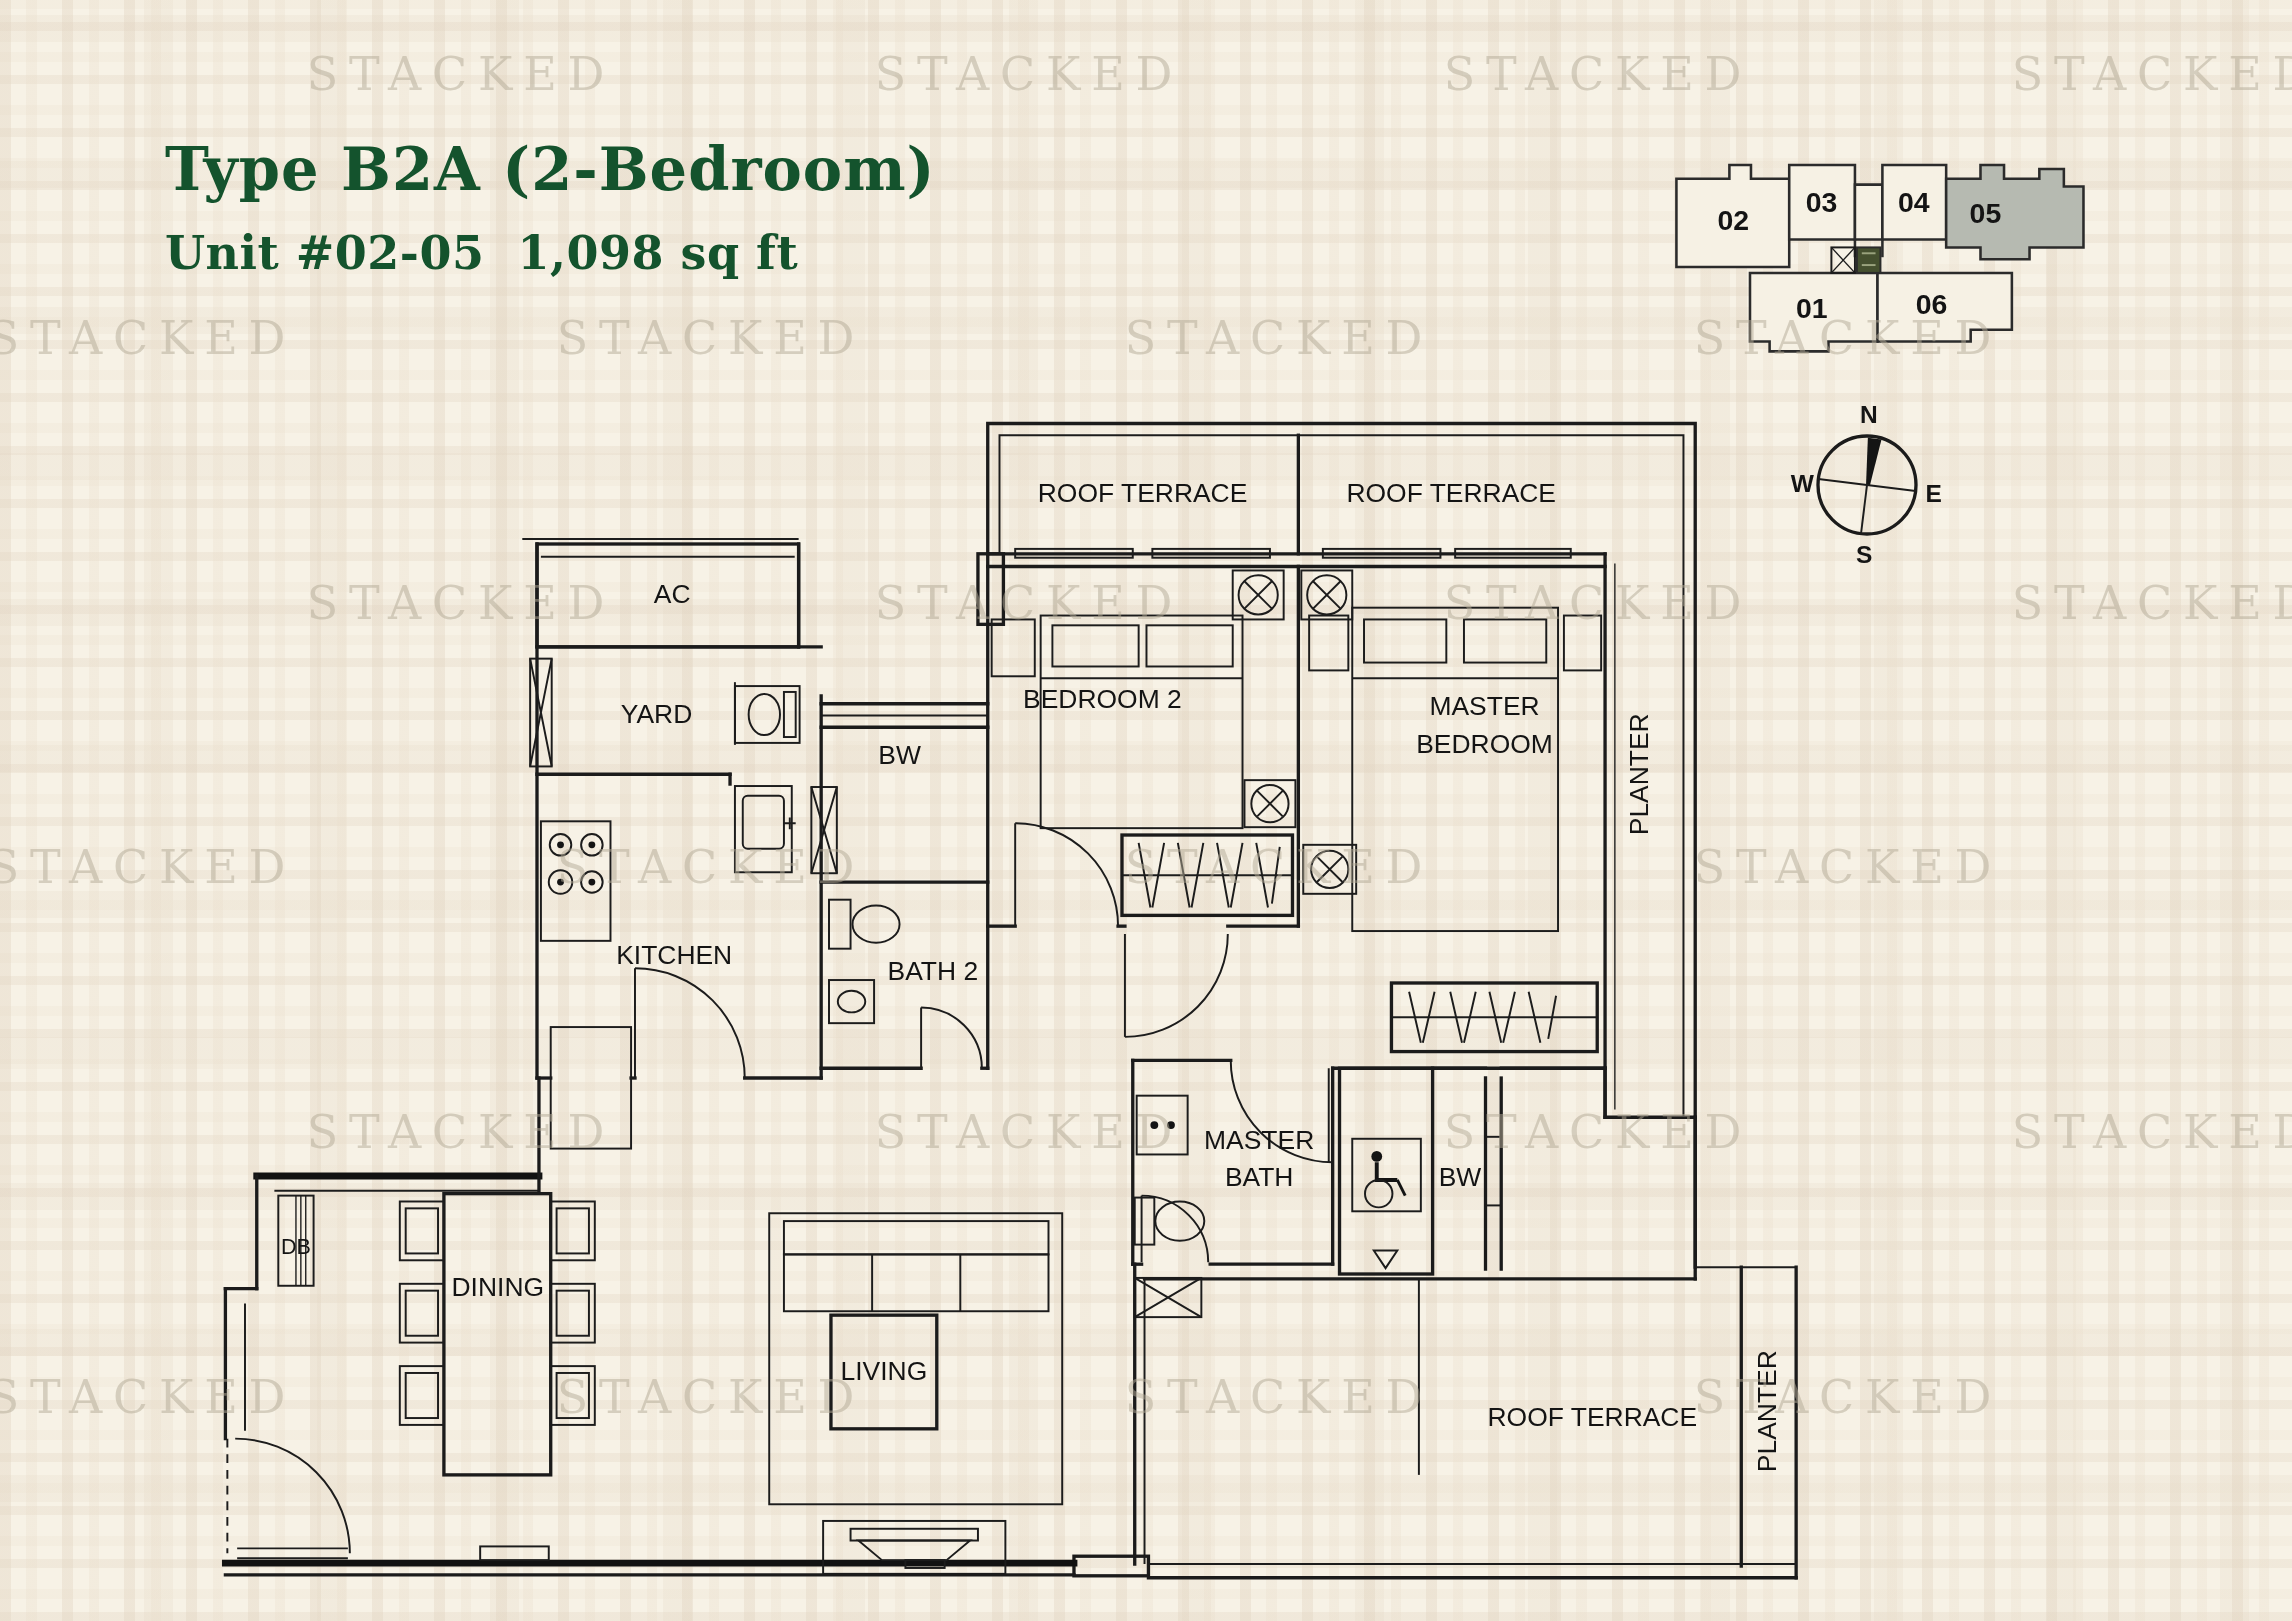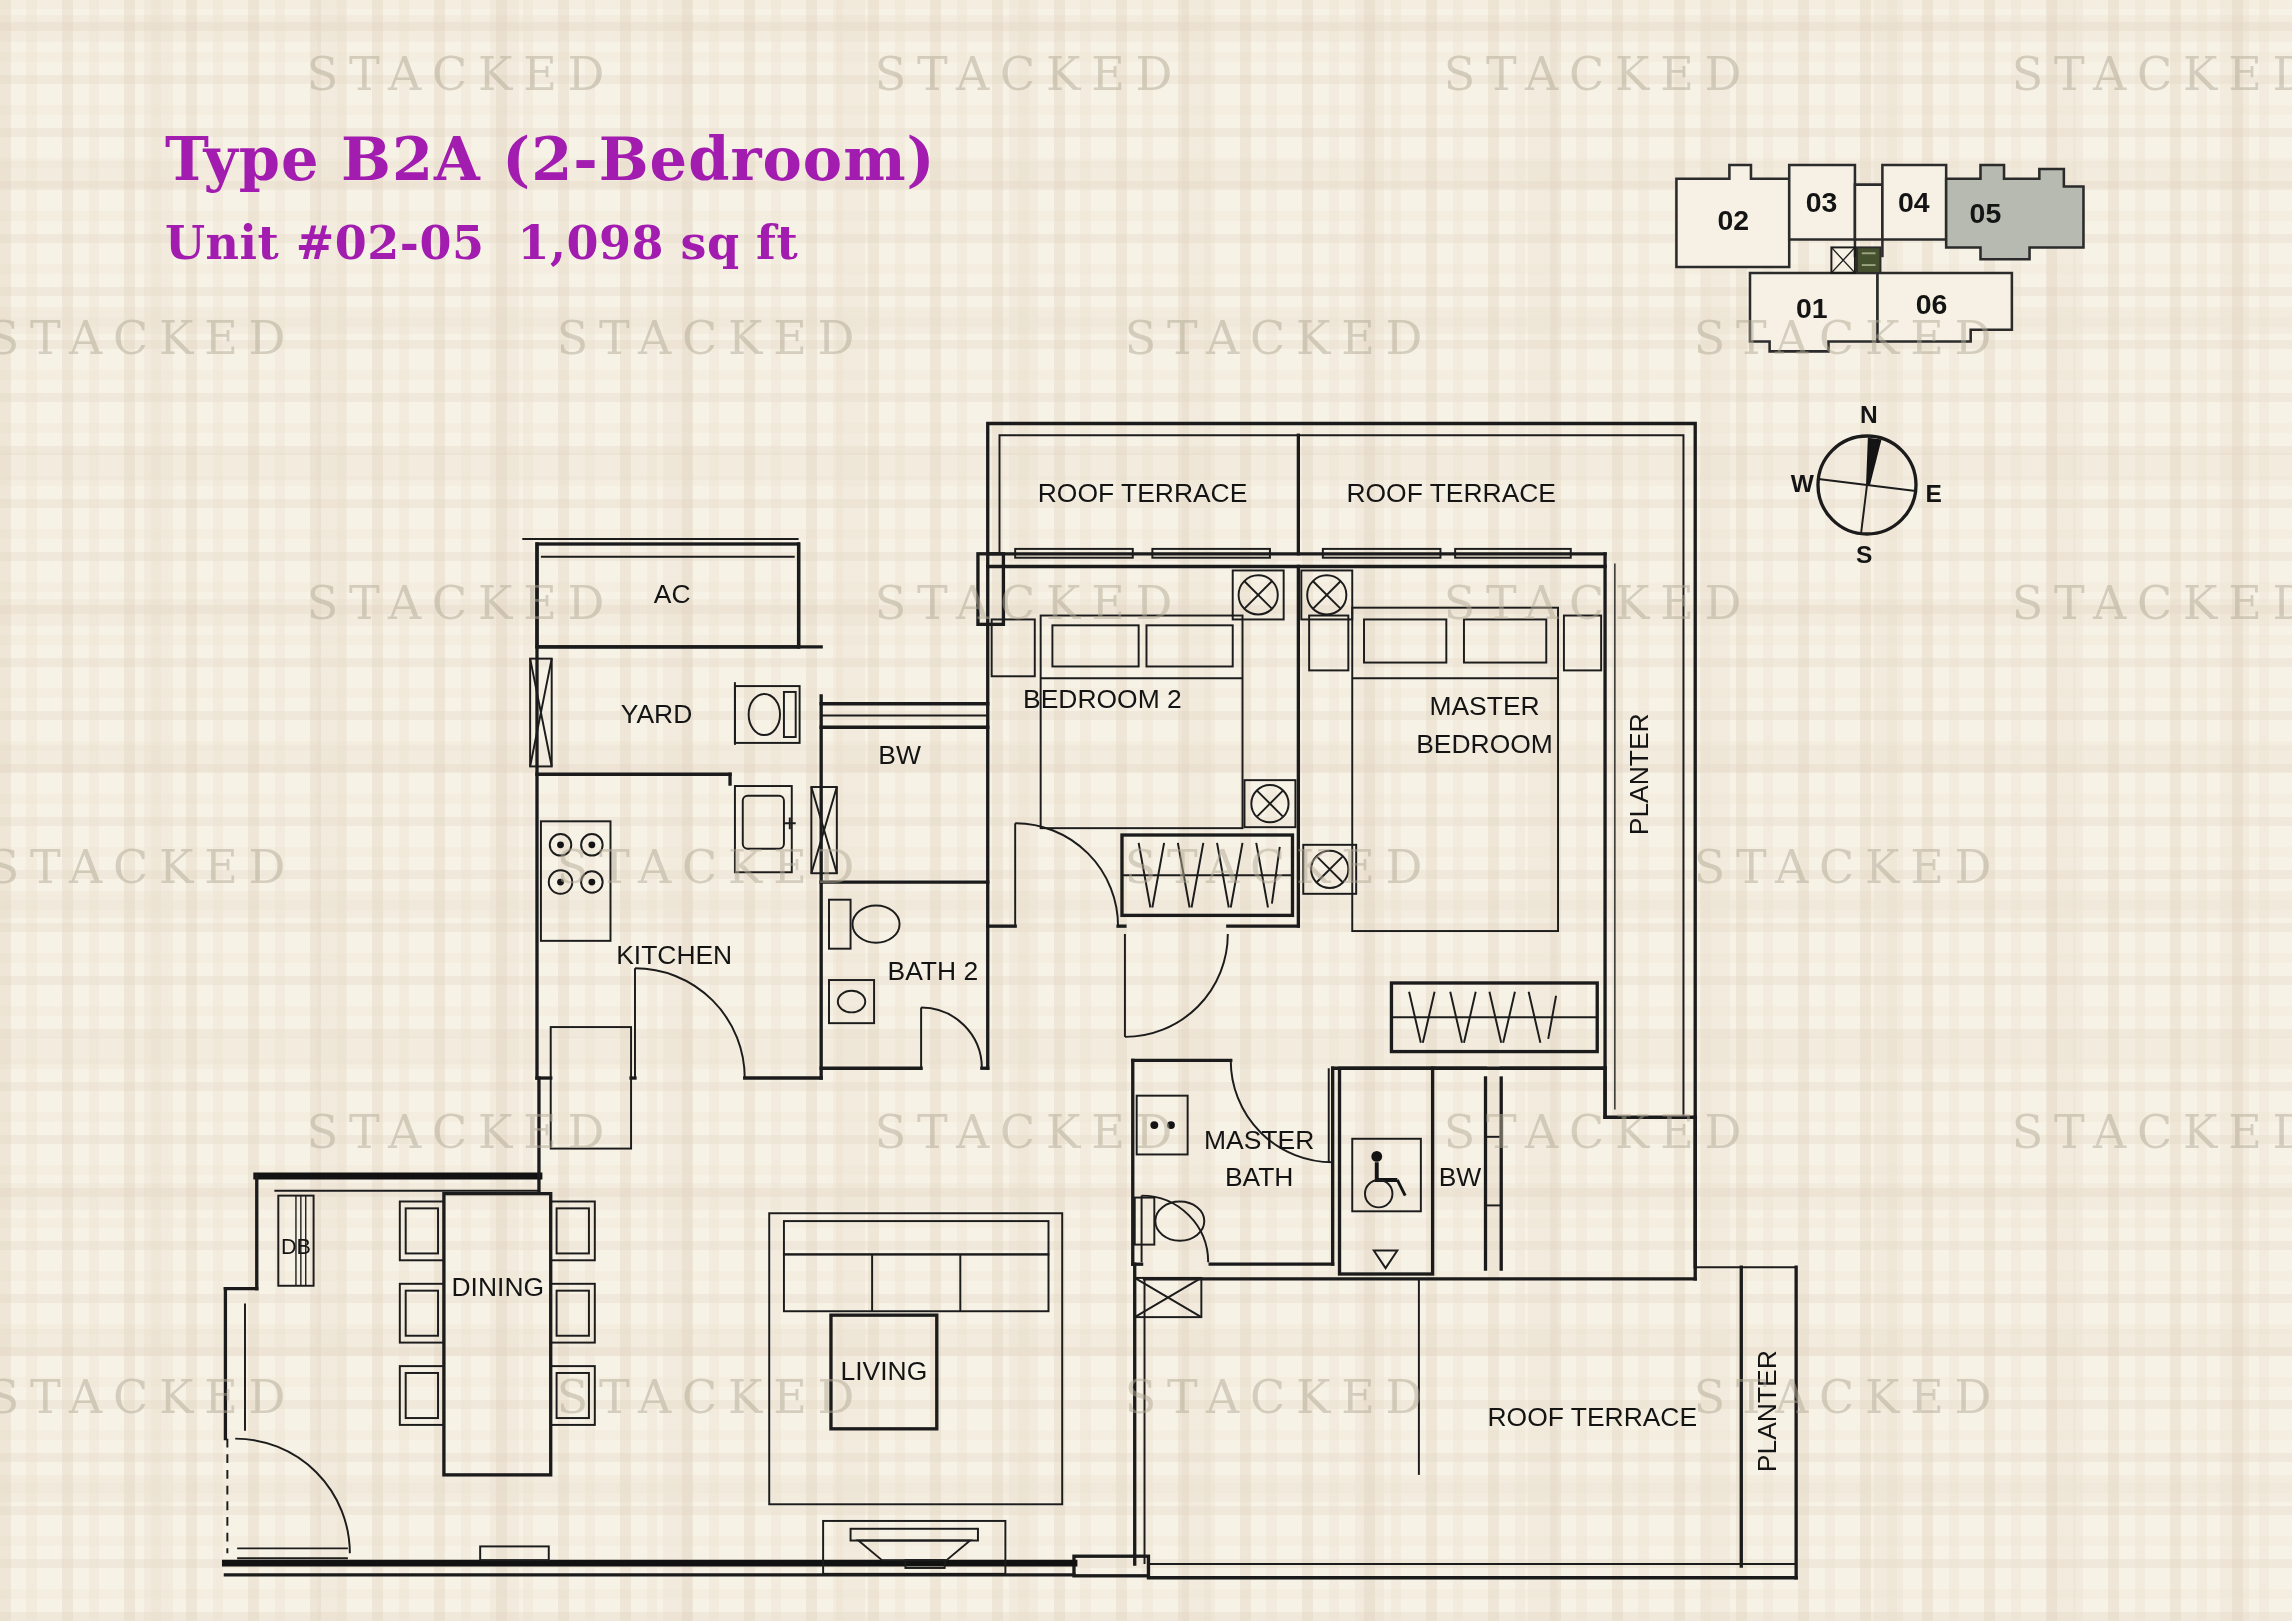--- a/index.html
+++ b/index.html
@@ -13,21 +13,21 @@
   
   .page::before{
     content:"";position:absolute;inset:0;
     background-image:
       repeating-linear-gradient(90deg, rgba(225,211,192,.38) 0 10.8px, transparent 10.8px 26.5px, rgba(233,221,203,.30) 26.5px 37px, transparent 37px 62px),
       repeating-linear-gradient(0deg, rgba(227,214,196,.34) 0 8.8px, transparent 8.8px 21.6px, rgba(236,226,209,.28) 21.6px 32px, transparent 32px 53px),
       repeating-linear-gradient(90deg, transparent 0 144px, rgba(222,208,188,.20) 144px 173px),
       repeating-linear-gradient(0deg, transparent 0 119px, rgba(222,208,188,.18) 119px 146px);
     pointer-events:none;
   }
-  .titleblock{position:absolute;left:165px;top:125px;color:#a21caf;}
+  .titleblock{position:absolute;left:165px;top:135px;color:#14532d;}
   .titleblock h1{
     margin:0;font-family:"DejaVu Serif","Liberation Serif",serif;
     font-weight:700;font-size:59px;letter-spacing:1px;
   }
   .titleblock .sub{
     margin-top:21.6px;font-family:"DejaVu Serif","Liberation Serif",serif;
     font-weight:700;font-size:46px;letter-spacing:0.5px;
   }
   .titleblock .sub span{margin-right:33px;}
   .wm{

